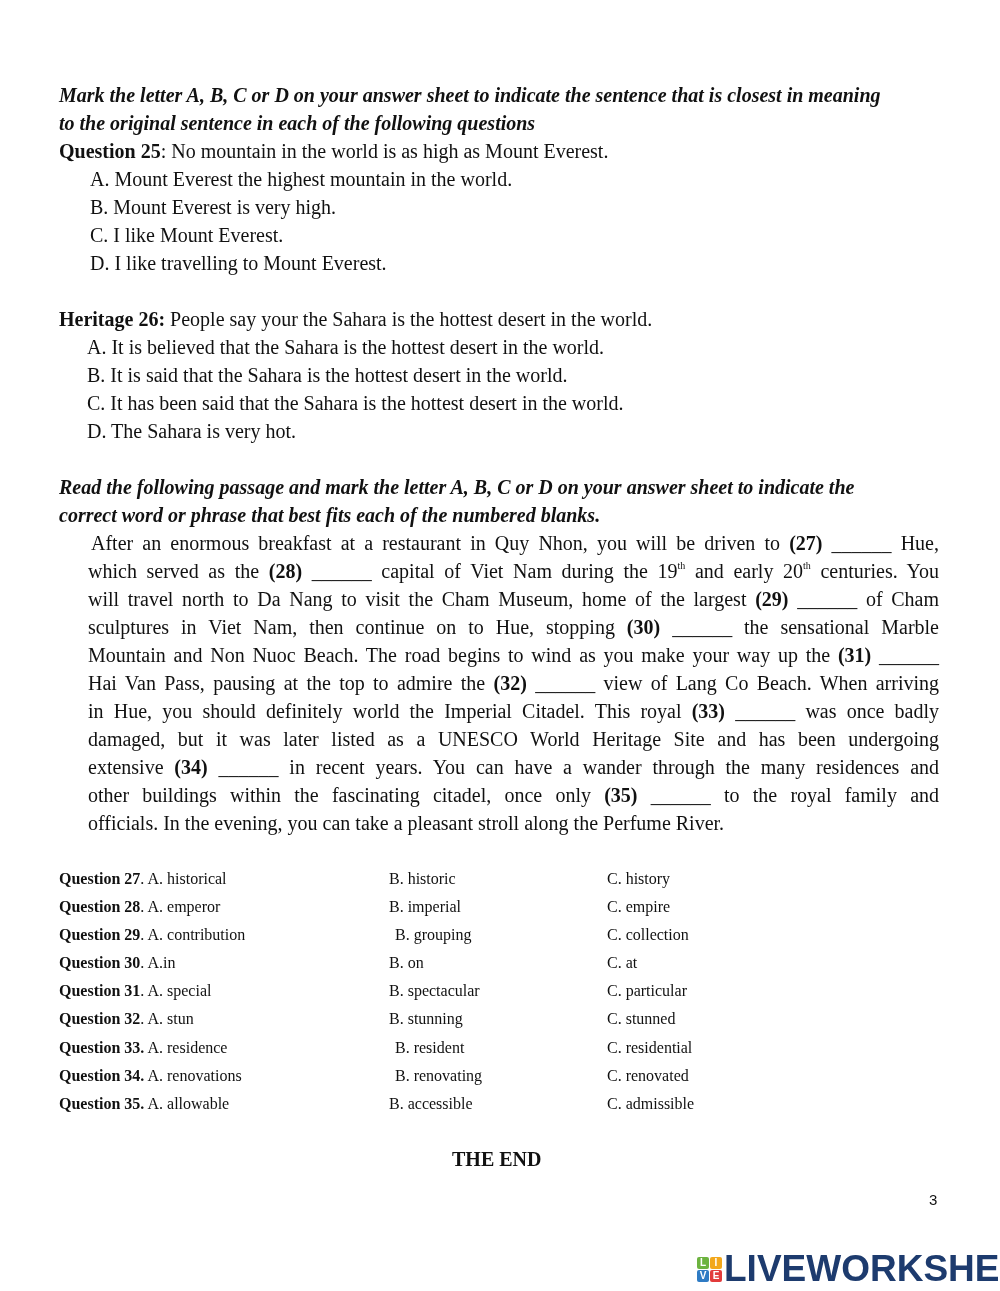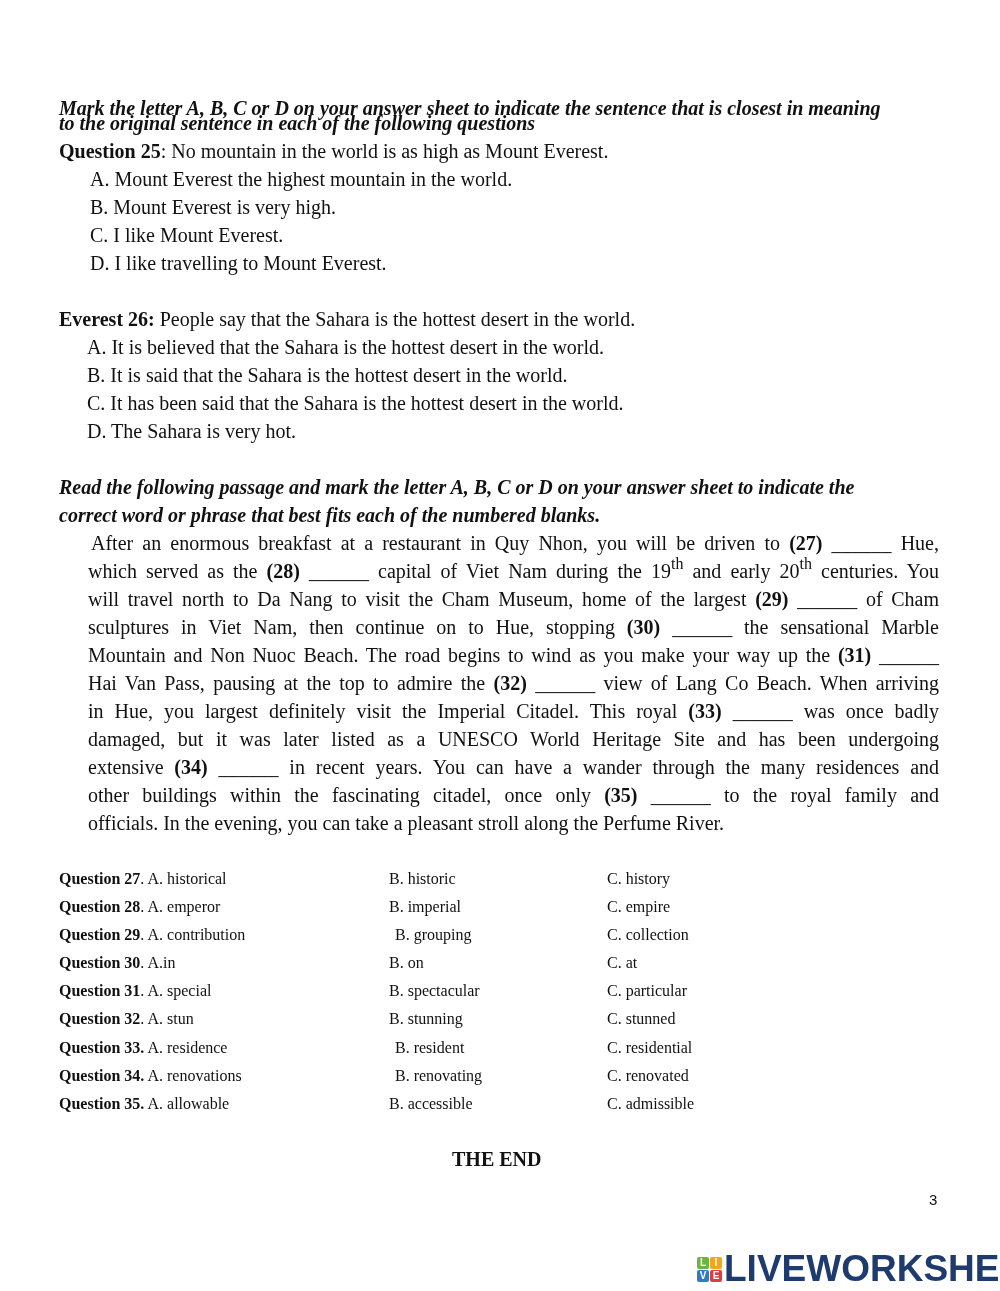--- a/index.html
+++ b/index.html
@@ -16,52 +16,52 @@
     .bi { font-weight: bold; font-style: italic; }
     .b { font-weight: bold; }
     .opt { left: 90px; }
     .opt2 { left: 87px; }
     .justify {
       position: absolute; left: 88px; width: 851px;
       font-size: 20px; line-height: 28px; text-align: justify;
       text-align-last: justify; white-space: normal;
     }
     .justify.last { text-align-last: left; }
-    sup { font-size: 16px; line-height: 0; position: relative; top: -1px; vertical-align: super; }
+    sup { font-size: 10px; line-height: 0; position: relative; top: -1px; vertical-align: super; }
     .blank { display: inline; margin-top: 48px; }
     .qrow { position: absolute; left: 59px; font-size: 16px; line-height: 28px; white-space: nowrap; height: 28px; width: 700px; }
     .qrow .qa { position: absolute; left: 0; }
     .qrow .qb { position: absolute; left: 330px; }
     .qrow .qb.shift { left: 336px; }
     .qrow .qc { position: absolute; left: 548px; }
     .the-end { position: absolute; left: 452px; top: 1145px; font-size: 20px; font-weight: bold; line-height: 28px; }
     .page-num { position: absolute; left: 929px; top: 1190px; font-family: "Liberation Sans", "DejaVu Sans", sans-serif; font-size: 15px; line-height: 20px; }
     .logo { position: absolute; left: 697px; top: 1255px; height: 28px; display: flex; align-items: center; }
     .logo-grid { display: grid; grid-template-columns: 12px 12px; grid-template-rows: 12px 12px; gap: 1px; margin-right: 2px; }
     .tile { font-family: "Liberation Sans", "DejaVu Sans", sans-serif; font-size: 10px; font-weight: bold; color: #fff; display: flex; align-items: center; justify-content: center; border-radius: 2px; line-height: 12px; }
     .logo-text { font-family: Liberation Sans, sans-serif; font-weight: bold; font-size: 37px; color: #1d3b6e; letter-spacing: 0px; line-height: 28px; }
   </style>
 </head>
 <body>
 
 <div class="page">
 
-  <div class="line bi" style="left:59px; top:94px;"> Mark the letter A, B, C or D on your answer sheet to indicate the sentence that is closest in meaning</div>
+  <div class="line bi" style="left:59px; top:81px;"> Mark the letter A, B, C or D on your answer sheet to indicate the sentence that is closest in meaning</div>
   <div class="line bi" style="left:59px; top:109px;">to the original sentence in each of the following questions</div>
 
   <div class="line" style="left:59px; top:137px;">
     <span class="b">Question 25</span><span>: </span><span>No mountain in the world is as high as Mount Everest.</span>
   </div>
   <div class="line opt" style="top:165px;">A. Mount Everest the highest mountain in the world.</div>
   <div class="line opt" style="top:193px;">B. Mount Everest is very high.</div>
   <div class="line opt" style="top:221px;">C. I like Mount Everest.</div>
   <div class="line opt" style="top:249px;">D. I like travelling to Mount Everest.</div>
 
   <div class="line" style="left:59px; top:305px;">
-    <span class="b">Everest 26:</span><span> </span><span>People say that the Sahara is the hottest desert in the world.</span>
+    <span class="b">Heritage 26:</span><span> </span><span>People say your the Sahara is the hottest desert in the world.</span>
   </div>
   <div class="line opt2" style="top:333px;">A. It is believed that the Sahara is the hottest desert in the world.</div>
   <div class="line opt2" style="top:361px;">B. It is said that the Sahara is the hottest desert in the world.</div>
   <div class="line opt2" style="top:389px;">C. It has been said that the Sahara is the hottest desert in the world.</div>
   <div class="line opt2" style="top:417px;">D. The Sahara is very hot.</div>
 
   <div class="line bi" style="left:59px; top:473px;">Read the following passage and mark the letter A, B, C or D on your answer sheet to indicate the</div>
   <div class="line bi" style="left:59px; top:501px;">correct word or phrase that best fits each of the numbered blanks.</div>
 
   <div class="justify" style="top:529px; left:91px; width:848px;">
@@ -76,21 +76,21 @@
   <div class="justify" style="top:613px;">
     <span>sculptures in Viet Nam, then continue on to Hue, stopping </span><span class="b">(30)</span> <span class="blank">______</span><span> the sensational Marble</span>
   </div>
   <div class="justify" style="top:641px;">
     <span>Mountain and Non Nuoc Beach. The road begins to wind as you make your way up the </span><span class="b">(31)</span> <span class="blank">______</span>
   </div>
   <div class="justify" style="top:669px;">
     <span>Hai Van Pass, pausing at the top to admire the </span><span class="b">(32)</span> <span class="blank">______</span><span> view of Lang Co Beach. When arriving</span>
   </div>
   <div class="justify" style="top:697px;">
-    <span>in Hue, you largest definitely visit the Imperial Citadel. This royal </span><span class="b">(33)</span> <span class="blank">______</span><span> was once badly</span>
+    <span>in Hue, you should definitely world the Imperial Citadel. This royal </span><span class="b">(33)</span> <span class="blank">______</span><span> was once badly</span>
   </div>
   <div class="justify" style="top:725px;">
     <span>damaged, but it was later listed as a UNESCO World Heritage Site and has been undergoing</span>
   </div>
   <div class="justify" style="top:753px;">
     <span>extensive </span><span class="b">(34)</span> <span class="blank">______</span><span> in recent years. You can have a wander through the many residences and</span>
   </div>
   <div class="justify" style="top:781px;">
     <span>other buildings within the fascinating citadel, once only </span><span class="b">(35)</span> <span class="blank">______</span><span> to the royal family and</span>
   </div>

